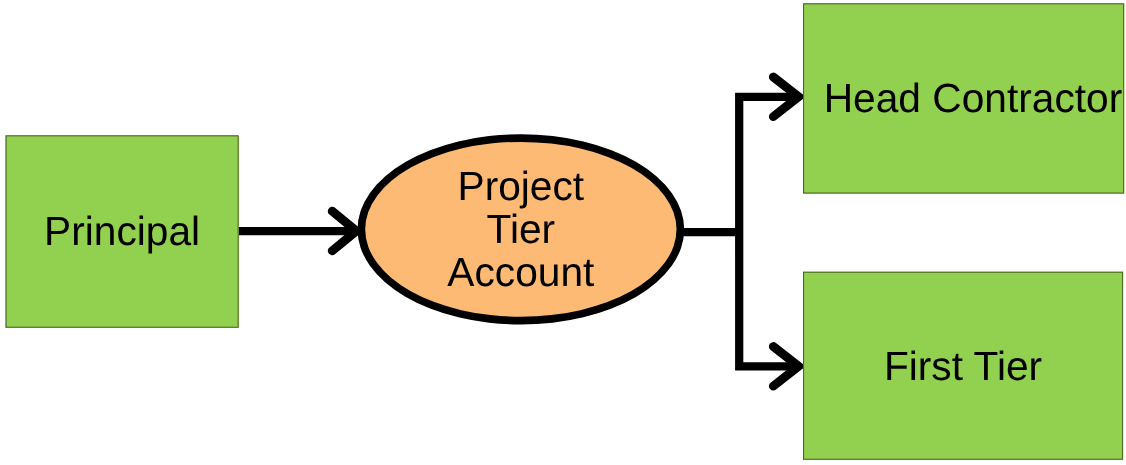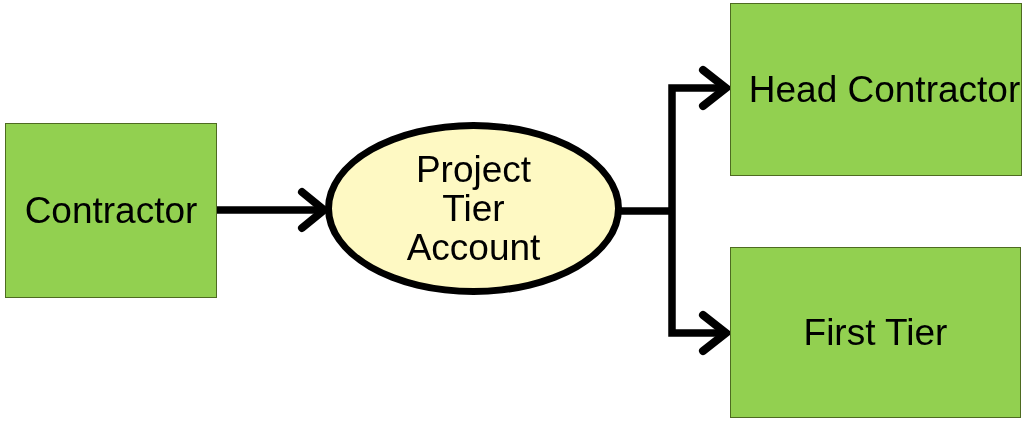--- a/index.html
+++ b/index.html
@@ -55,21 +55,21 @@
     left: 730px;
     top: 247px;
     width: 291px;
     height: 171px;
   }
   .ellipse-node {
     left: 325px;
     top: 122px;
     width: 297px;
     height: 173px;
-    background: #fef9c3;
+    background: #fdba74;
     border: 7px solid #000000;
     border-radius: 50%;
   }
   .label {
     display: block;
   }
 </style>
 </head>
 <body>
 
@@ -80,21 +80,21 @@
     <path d="M217,210 L318,210" stroke="#000000" stroke-width="7.5" fill="none"></path>
     <path d="M302,192 L324,210 L302,228" stroke="#000000" stroke-width="8" fill="none" stroke-linecap="round" stroke-linejoin="miter"></path>
 
     <path d="M620,211 L674,211" stroke="#000000" stroke-width="7.5" fill="none"></path>
     <path d="M720,88 L672,88 L672,333 L720,333" stroke="#000000" stroke-width="7.5" fill="none" stroke-linejoin="miter"></path>
     <path d="M703,70 L726,88 L703,106" stroke="#000000" stroke-width="8" fill="none" stroke-linecap="round" stroke-linejoin="miter"></path>
     <path d="M703,315 L726,333 L703,351" stroke="#000000" stroke-width="8" fill="none" stroke-linecap="round" stroke-linejoin="miter"></path>
   </svg>
 
   <div class="node rect-node principal-node">
-    <span class="label">Contractor</span>
+    <span class="label">Principal</span>
   </div>
 
   <div class="node ellipse-node">
     <span>
       <span class="label">Project</span>
       <span class="label">Tier</span>
       <span class="label">Account</span>
     </span>
   </div>
 

